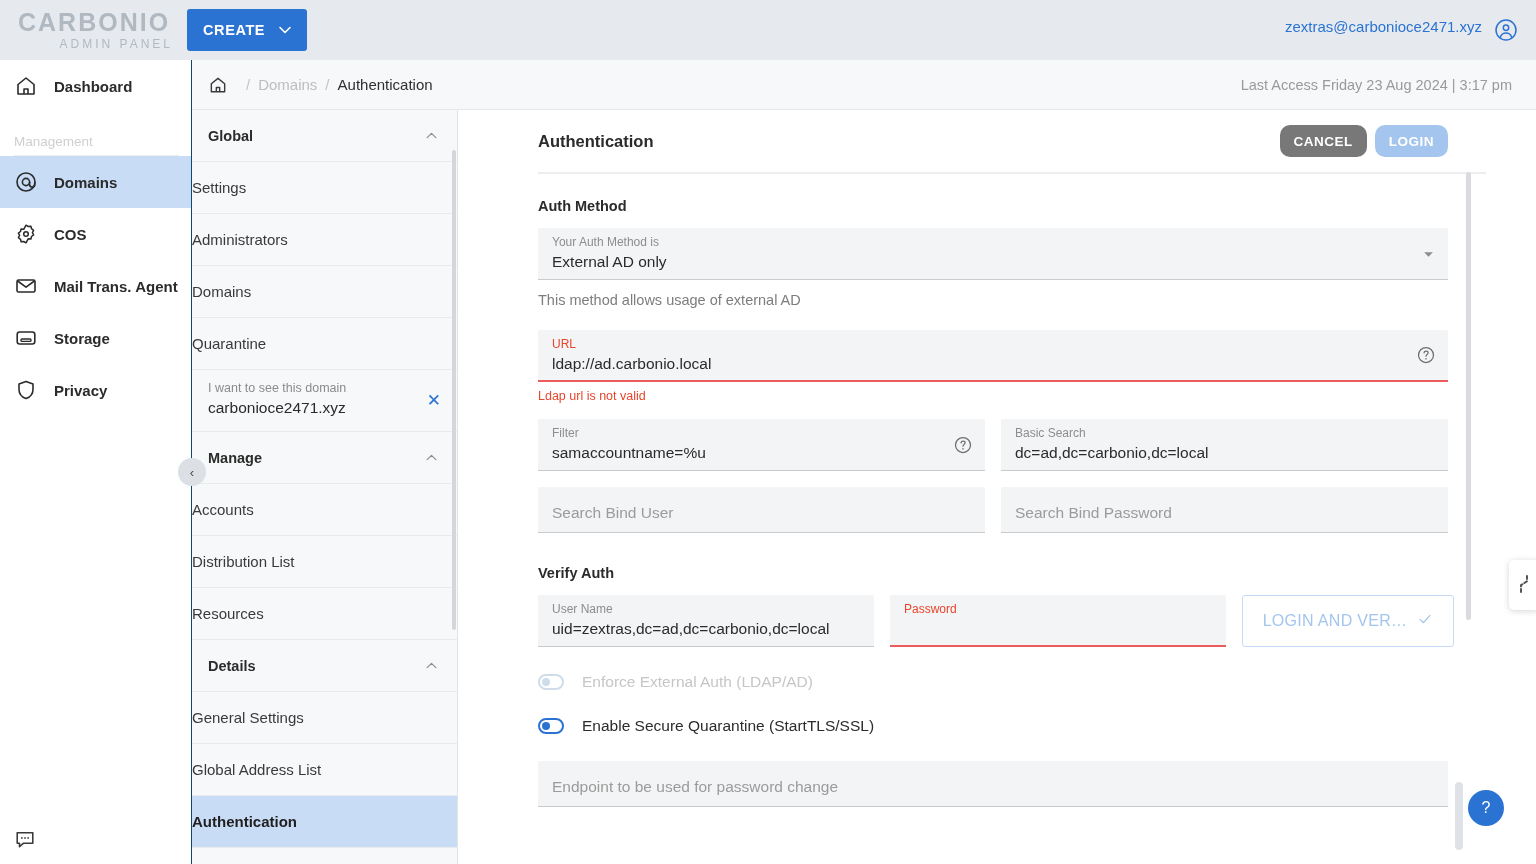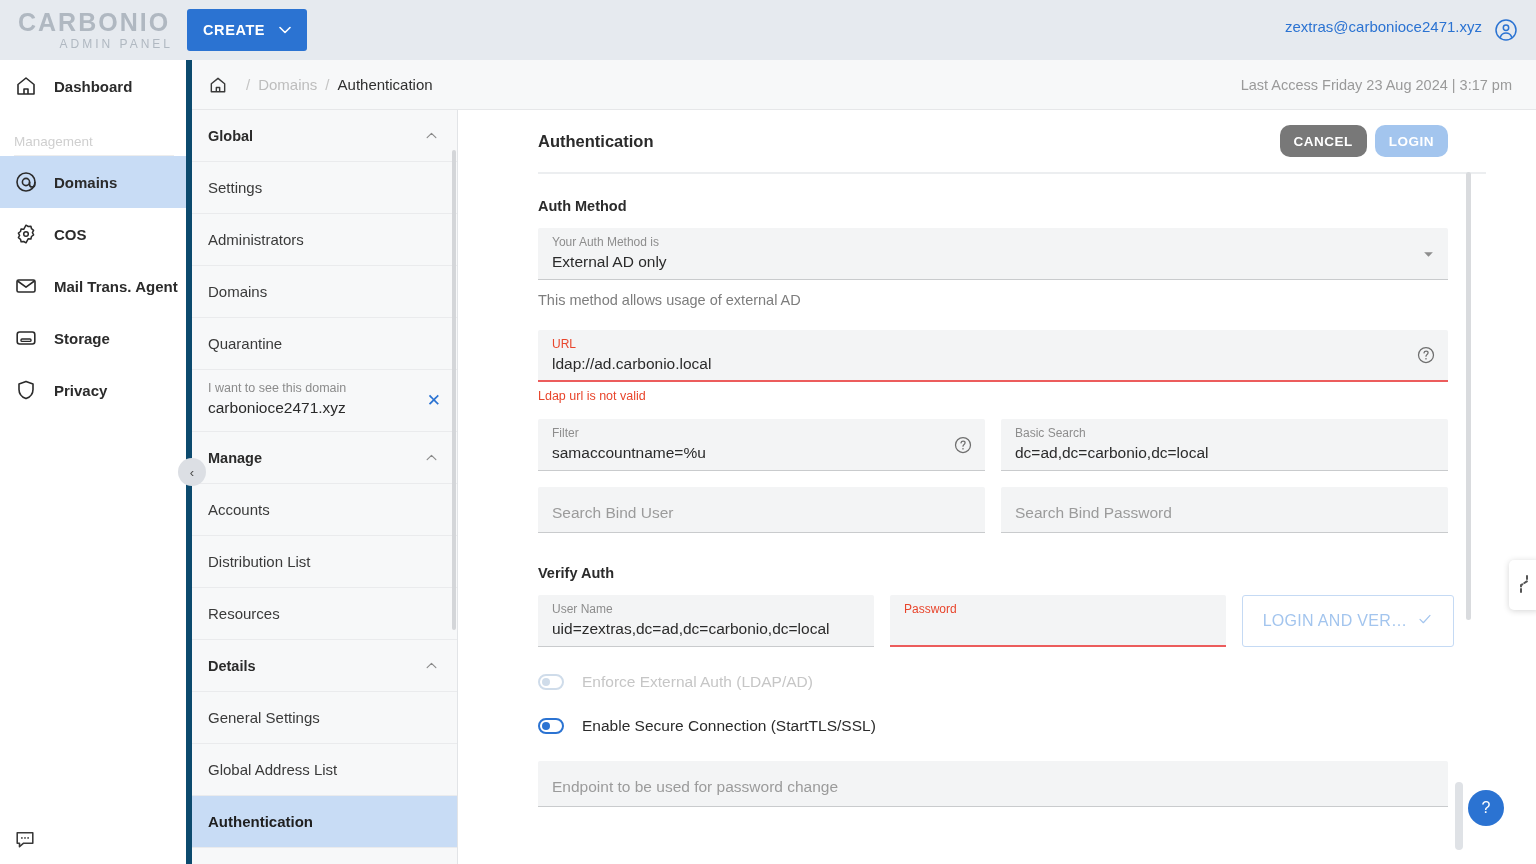--- a/index.html
+++ b/index.html
@@ -34,21 +34,21 @@
   #create-btn .chev{ font-size:11px; }
   #topbar-right{
     margin-left:auto; margin-right:18px; display:flex; align-items:flex-start; gap:12px;
   }
   #account-email{ color:#2b73d2; font-size:15px; }
   .acct-icon{ width:24px; height:24px; display:block; }
 
   
   #leftnav{
     position:absolute; left:0; top:60px; width:192px; height:804px;
-    background:#fff; border-right:6px solid #0c4a6e;
+    background:#fff; border-right:1px solid #0c4a6e;
   }
   .nav-item{
     height:52px; display:flex; align-items:center; gap:16px; padding-left:14px;
     font-size:15px; font-weight:700; color:#2b2b2b; cursor:pointer;
   }
   .nav-item.active{ background:#c8dcf5; }
   .nav-icon{ width:24px; height:24px; flex:0 0 24px; display:block; }
   .nav-section{
     padding:22px 0 6px 14px; font-size:13.5px; color:#cfcfcf; font-weight:400;
   }
@@ -68,21 +68,21 @@
     position:absolute; left:192px; top:110px; width:266px; height:754px;
     background:#f7f8f9; border-right:1px solid #e2e4e7; overflow:hidden;
   }
   .sub-group{
     height:52px; display:flex; align-items:center; justify-content:space-between;
     padding:0 20px 0 16px; font-size:14.5px; font-weight:700; color:#2b2b2b;
     border-bottom:1px solid #eaebed; cursor:pointer; background:#f7f8f9;
   }
   .sub-group .caret{ font-size:10px; color:#7a7a7a; }
   .sub-item{
-    height:52px; display:flex; align-items:center; padding-left:16px;
+    height:52px; display:flex; align-items:center; 
     font-size:15px; color:#3a3a3a; border-bottom:1px solid #eaebed; cursor:pointer;
   }
   .sub-item.active{ background:#c8dcf5; font-weight:700; color:#1f1f1f; }
   #domain-box{
     height:62px; border-bottom:1px solid #eaebed; padding:10px 16px 0 16px;
     display:flex; align-items:flex-start; justify-content:space-between; cursor:default;
   }
   #domain-label{ font-size:12.5px; color:#8b8b8b; line-height:1.35; }
   #domain-value{ font-size:15.5px; color:#2b2b2b; margin-top:2px; }
   #domain-clear{ color:#2b73d2; font-size:17px; cursor:pointer; margin-top:10px; }
@@ -466,21 +466,21 @@
       <span class="switch off">
           <span class="knob"></span>
         </span>
       <span class="toggle-label dim">Enforce External Auth (LDAP/AD)</span>
     </div>
 
     <div class="toggle-row">
       <span class="switch on">
           <span class="knob"></span>
         </span>
-      <span class="toggle-label">Enable Secure Connection (StartTLS/SSL)</span>
+      <span class="toggle-label">Enable Secure Quarantine (StartTLS/SSL)</span>
     </div>
 
     <div class="field empty" id="endpoint-field">
       <span class="field-placeholder">Endpoint to be used for password change</span>
     </div>
 
   </div>
 </div>
 
 <div id="main-scrollbar"></div>

